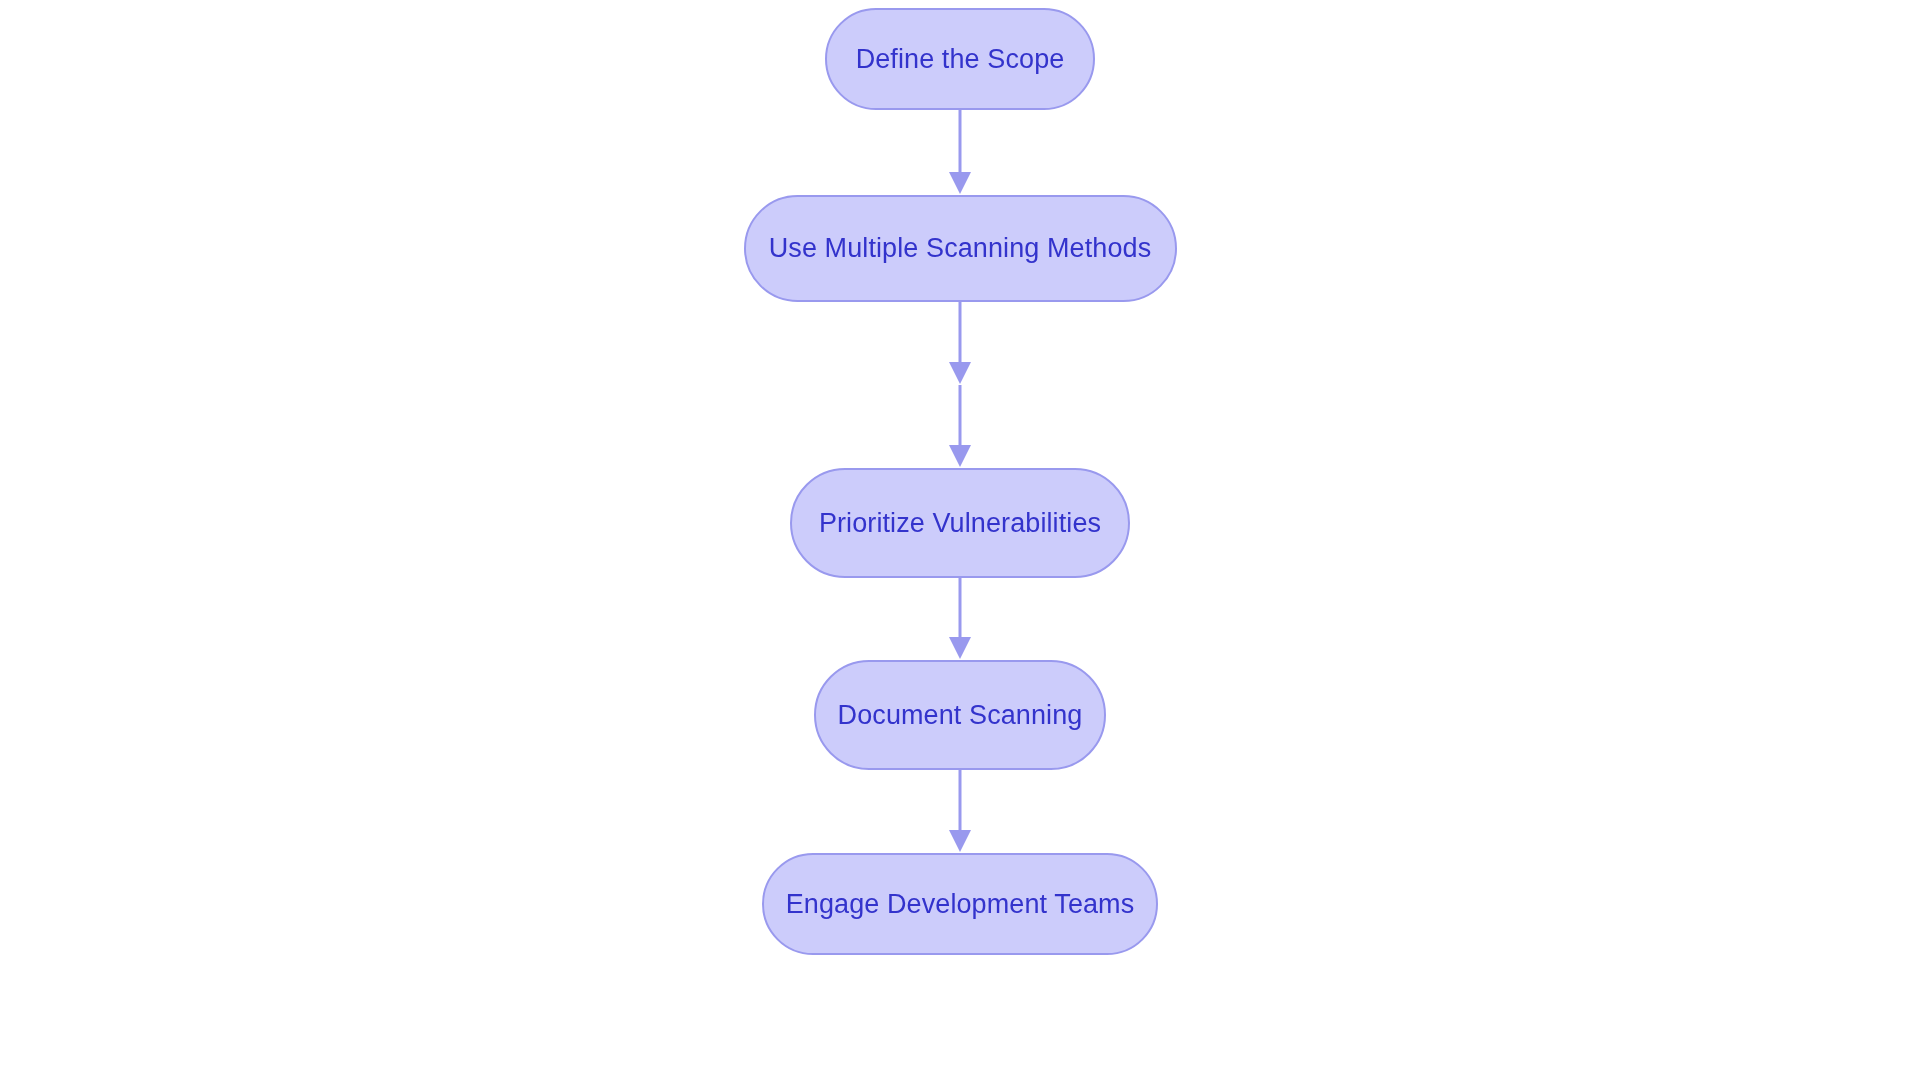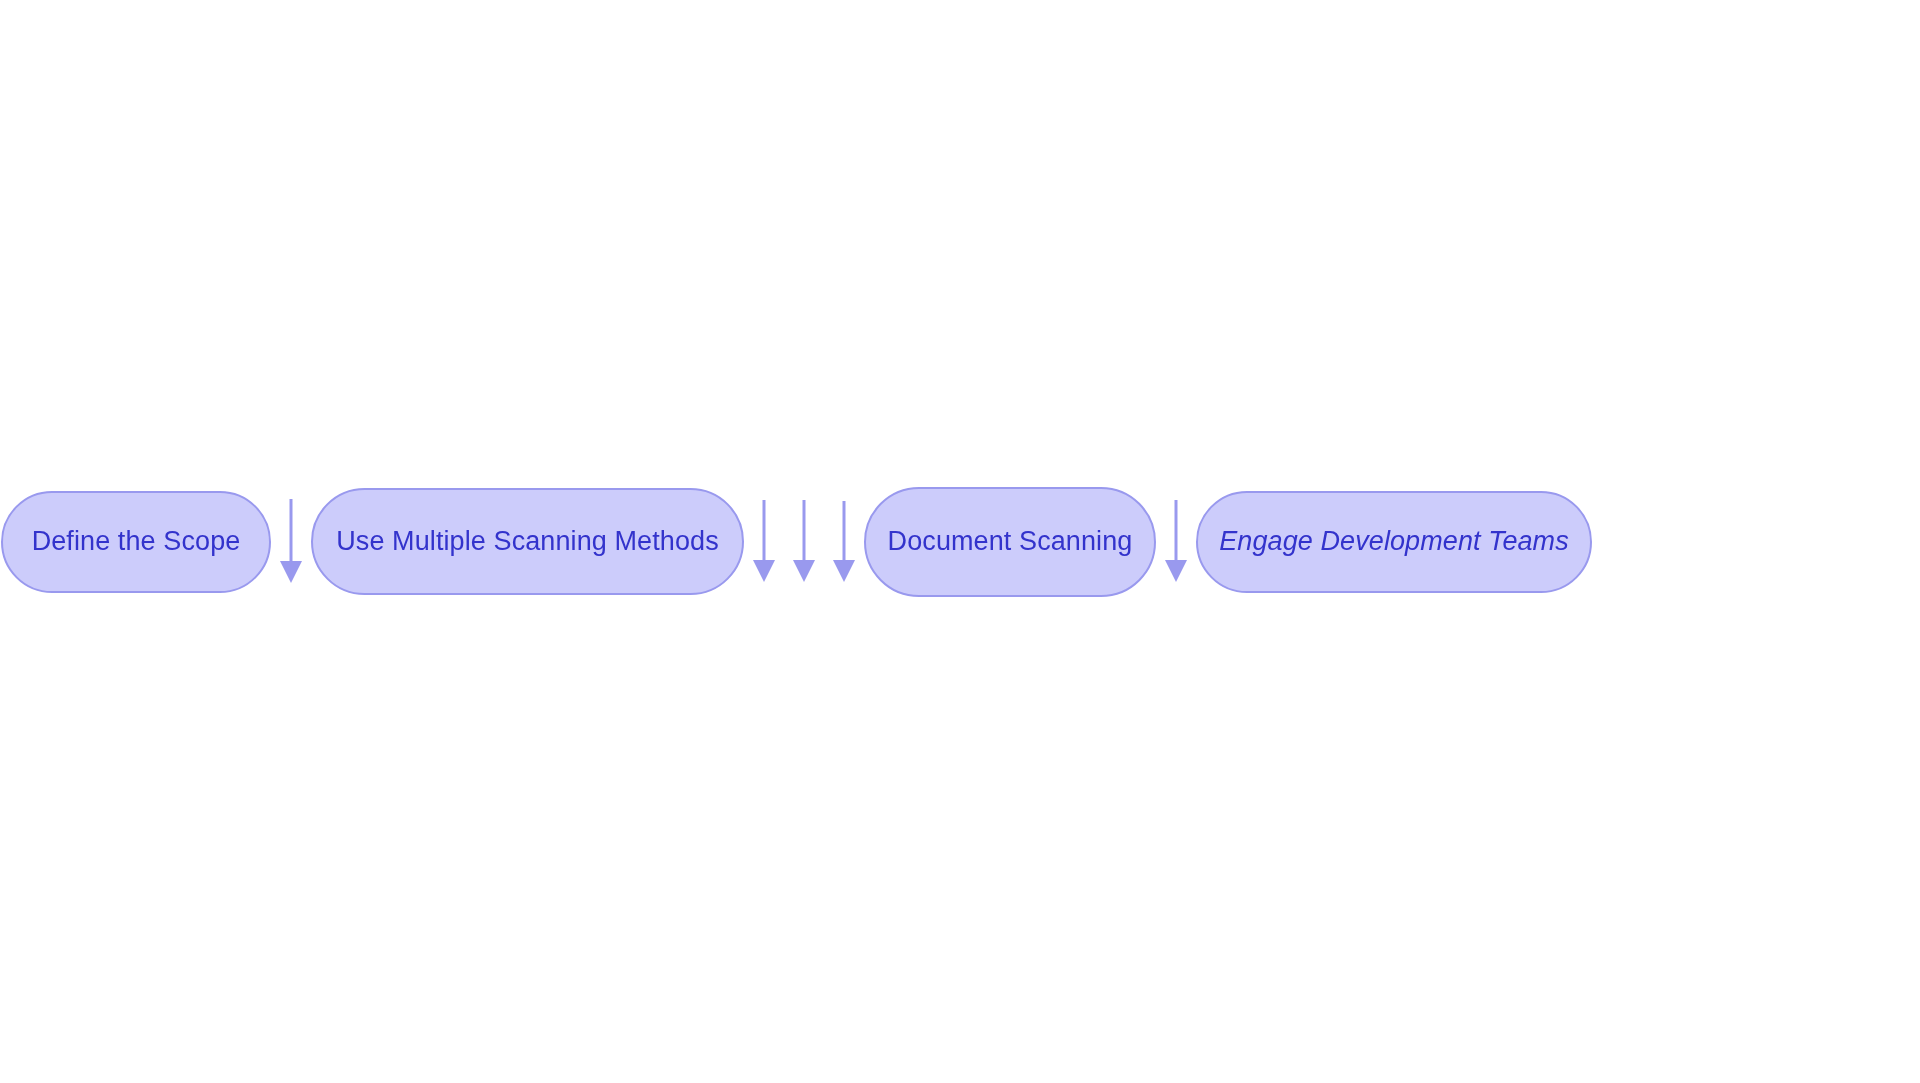--- a/index.html
+++ b/index.html
@@ -22,21 +22,21 @@
     background: #ffffff;
   }
 
   .flow-column {
     position: absolute;
     left: 0;
     top: 0;
     width: 1920px;
     height: 1083px;
     display: flex;
-    flex-direction: row;
+    flex-direction: column;
     align-items: center;
   }
 
   
   .node {
     position: relative;
     box-sizing: border-box;
     display: flex;
     align-items: center;
     justify-content: center;
@@ -55,21 +55,21 @@
     font-weight: 400;
     padding: 0 2px;
   }
 
   
   .node-0 { width: 270px; height: 102px; }
   .node-1 { width: 433px; height: 107px; align-items: center; }
   .node-2 { width: 352px; height: 110px; }
   .node-3 { width: 340px; height: 110px; }
   .node-4 { width: 292px; height: 110px; }
-  .node-5 { width: 396px; height: 102px; font-style: italic; }
+  .node-5 { width: 396px; height: 102px; }
 
   
   .connector {
     position: relative;
     width: 40px;
     display: flex;
     justify-content: center;
     align-items: flex-start;
   }
   .connector-0 { height: 85px; }
@@ -117,20 +117,23 @@
     </div>
 
 
     <div class="connector connector-2">
       <svg width="40" height="83" viewBox="0 0 40 83">
         <line x1="20" y1="0" x2="20" y2="66" stroke="#9999ee" stroke-width="3"></line>
         <polygon points="20,82 9,60 31,60" fill="#9999ee"></polygon>
       </svg>
     </div>
 
+    <div class="node node-3">
+      <span class="node-label">Prioritize Vulnerabilities</span>
+    </div>
 
     <div class="connector connector-3">
       <svg width="40" height="82" viewBox="0 0 40 82">
         <line x1="20" y1="0" x2="20" y2="65" stroke="#9999ee" stroke-width="3"></line>
         <polygon points="20,81 9,59 31,59" fill="#9999ee"></polygon>
       </svg>
     </div>
 
     <div class="node node-4">
       <span class="node-label">Document Scanning</span>

